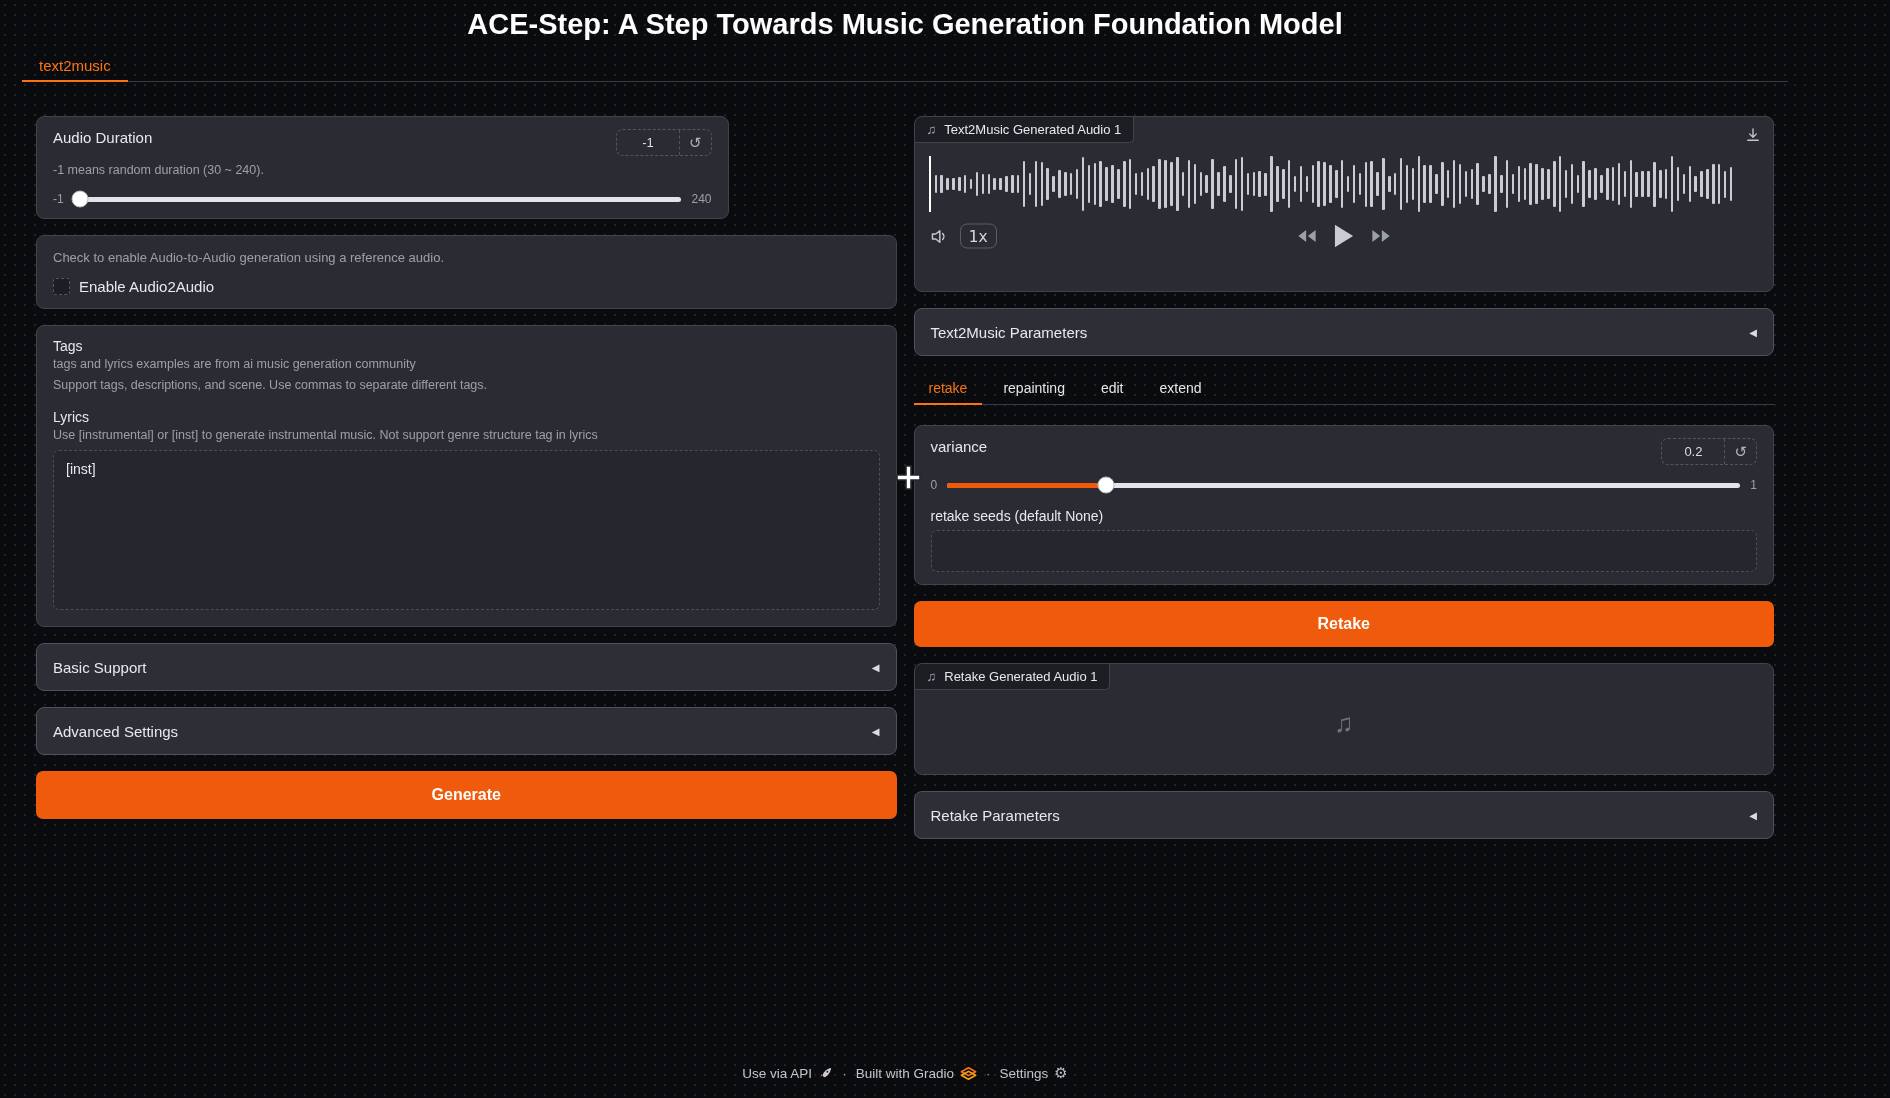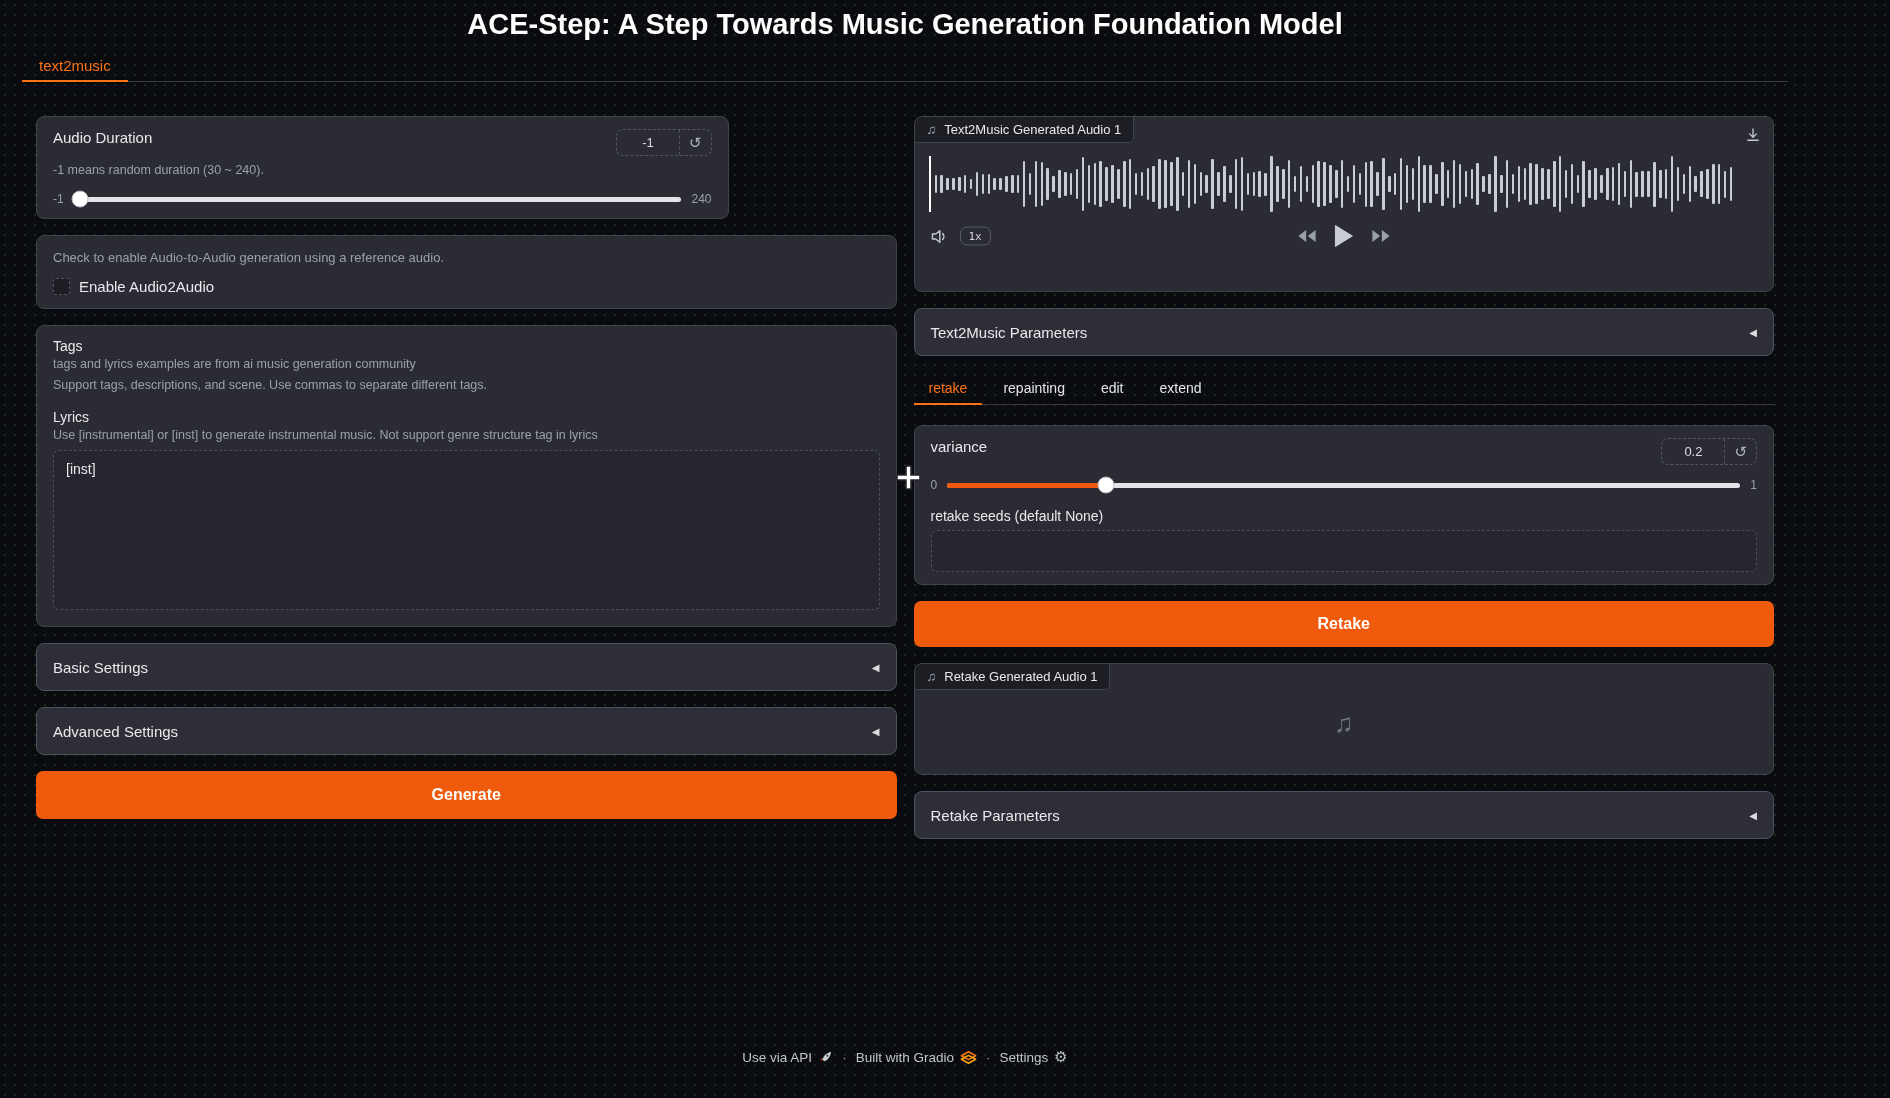--- a/index.html
+++ b/index.html
@@ -63,37 +63,37 @@
   .player { position:relative; height:176px; padding:0 14px; flex:none; }
   .player-badge { position:absolute; left:0; top:0; background:#1d1e24; border-right:1px solid #40424c; border-bottom:1px solid #40424c; border-radius:8px 0 5px 0; padding:5px 12px; display:flex; align-items:center; gap:8px; font-size:13px; color:#e8e9ec; }
   .note-icon { color:#a8adb5; font-size:13px; }
   .dl-btn { position:absolute; top:7px; right:9px; background:none; border:none; cursor:pointer; padding:2px; }
   .waveform { display:flex; align-items:center; height:58px; margin-top:38px; overflow:hidden; cursor:pointer; }
   .playhead { width:2px; height:56px; background:#ffffff; margin-right:4px; flex:none; }
   .wbar { width:2.5px; margin-right:3.4px; background:#c9ccd2; border-radius:1px; flex:none; }
   .time-row { display:flex; justify-content:space-between; font-size:13px; color:#c6c9cf; margin-top:5px; }
   .controls { position:relative; height:42px; margin-top:2px; }
   .ctl-left { position:absolute; left:0; top:50%; transform:translateY(-50%); display:flex; align-items:center; gap:11px; }
-  .speed-btn { background:transparent; border:1px solid #5a5c66; border-radius:7px; color:#d5d7db; font-size:11px; padding:2px 8px; cursor:pointer; font-family:"DejaVu Sans Mono", monospace; }
+  .speed-btn { background:transparent; border:1px solid #5a5c66; border-radius:7px; color:#d5d7db; font-size:16px; padding:2px 8px; cursor:pointer; font-family:"DejaVu Sans Mono", monospace; }
   .ctl-center { position:absolute; left:50%; top:50%; transform:translate(-50%,-50%); display:flex; align-items:center; gap:17px; }
   .icon-btn { background:none; border:none; cursor:pointer; padding:0; display:flex; align-items:center; }
 
   
   .subtabs { border-bottom:1px solid #3a3b44; display:flex; gap:6px; margin-bottom:4px; }
   .stab { padding:8px 15px 7px 15px; font-size:14px; color:#e4e6ea; cursor:pointer; }
   .stab.active { color:#f97316; border-bottom:2px solid #f97316; margin-bottom:-1px; }
 
   .seeds-input { width:100%; height:42px; background:#26272e; border:1px dashed #4c4e59; border-radius:6px; margin-top:6px; color:#e8e9ec; font-size:14px; padding:0 12px; outline:none; font-family:inherit; }
   .seeds-label { font-size:14px; color:#e8e9ec; margin-top:16px; }
 
   .retake-player { position:relative; height:112px; flex:none; }
   .empty-note { position:absolute; left:50%; top:54%; transform:translate(-50%,-50%); font-size:26px; color:#70747c; }
 
   
-  .footer { margin-top:auto; margin-bottom:32px; display:flex; justify-content:center; align-items:center; gap:9px; font-size:13.5px; color:#c2c5cb; }
+  .footer { margin-top:auto; margin-bottom:16px; display:flex; justify-content:center; align-items:center; gap:9px; font-size:13.5px; color:#c2c5cb; }
   .footer .flink { display:flex; align-items:center; gap:6px; cursor:pointer; }
   .fsep { color:#9ba0a8; }
   .gear-glyph { font-size:15px; color:#b9bdc4; }
 
   
   .cursor { position:absolute; left:895px; top:464px; z-index:50; pointer-events:none; }
 
   svg .stroke { stroke:#c3c6cc; stroke-width:1.8; fill:none; stroke-linecap:round; stroke-linejoin:round; }
 </style>
 </head>
@@ -144,21 +144,21 @@
         <div class="lbl-sm">Tags</div>
         <div class="info" style="margin-top:1px;">tags and lyrics examples are from ai music generation community</div>
         <div class="info" style="margin-top:3px;">Support tags, descriptions, and scene. Use commas to separate different tags.</div>
 
         <div class="lbl-sm block-gap">Lyrics</div>
         <div class="info" style="margin-top:1px;">Use [instrumental] or [inst] to generate instrumental music. Not support genre structure tag in lyrics</div>
         <textarea class="ta ta-lyrics" spellcheck="false" style="">[inst]</textarea>
       </div>
 
       <div class="accordion">
-        <span class="acc-label">Basic Settings</span>
+        <span class="acc-label">Basic Support</span>
         <span class="acc-arrow">◀</span>
       </div>
 
       <div class="accordion">
         <span class="acc-label">Advanced Settings</span>
         <span class="acc-arrow">◀</span>
       </div>
 
       <button class="btn-primary gen-btn">Generate</button>
     </div>

